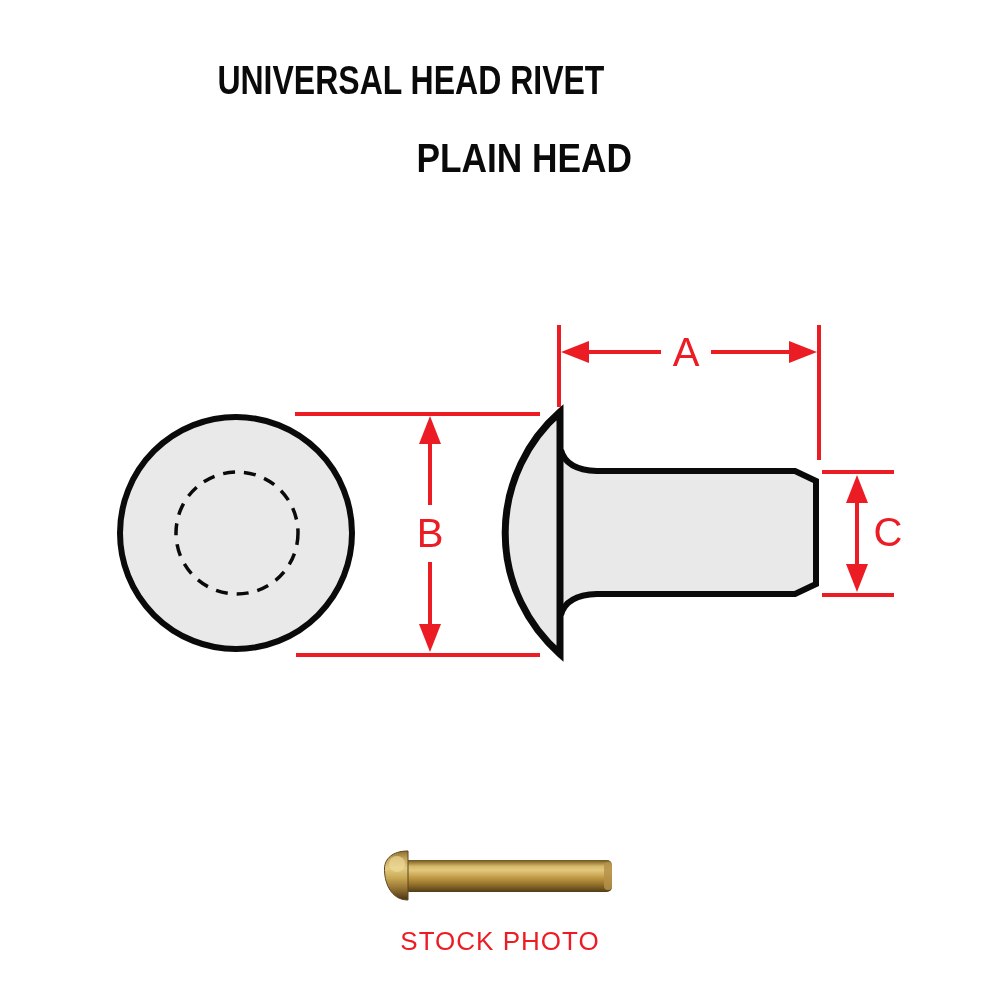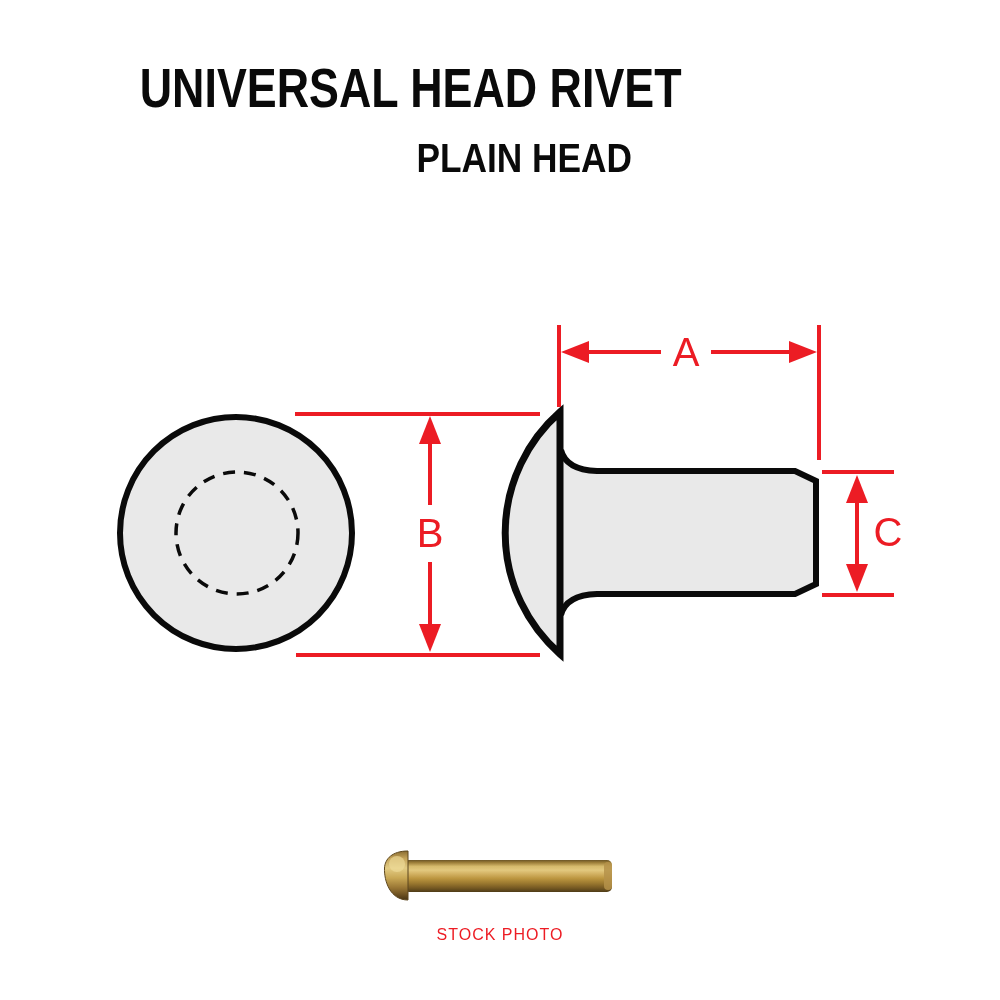--- a/index.html
+++ b/index.html
@@ -13,21 +13,21 @@
     position: relative;
     overflow: hidden;
     font-family: "Liberation Sans", "DejaVu Sans", sans-serif;
   }
   .page-title {
     position: absolute;
     top: 60px;
     left: 0;
     width: 822px;
     text-align: center;
-    font-size: 56px;
+    font-size: 40px;
     font-weight: bold;
     line-height: 1;
     color: #0a0a0a;
     margin: 0;
     white-space: nowrap;
   }
   .page-subtitle {
     position: absolute;
     top: 138px;
     left: 0;
@@ -76,21 +76,21 @@
     font-size: 40px;
     fill: #ec1c24;
   }
 
   .stock-caption {
     position: absolute;
     top: 926px;
     left: 0;
     width: 1000px;
     text-align: center;
-    font-size: 16px;
+    font-size: 26px;
     font-weight: normal;
     letter-spacing: 1px;
     color: #ed1c24;
     margin: 0;
   }
 </style>
 </head>
 <body>
 
 <h1 class="page-title"><span class="squish-80">UNIVERSAL HEAD RIVET</span></h1>

